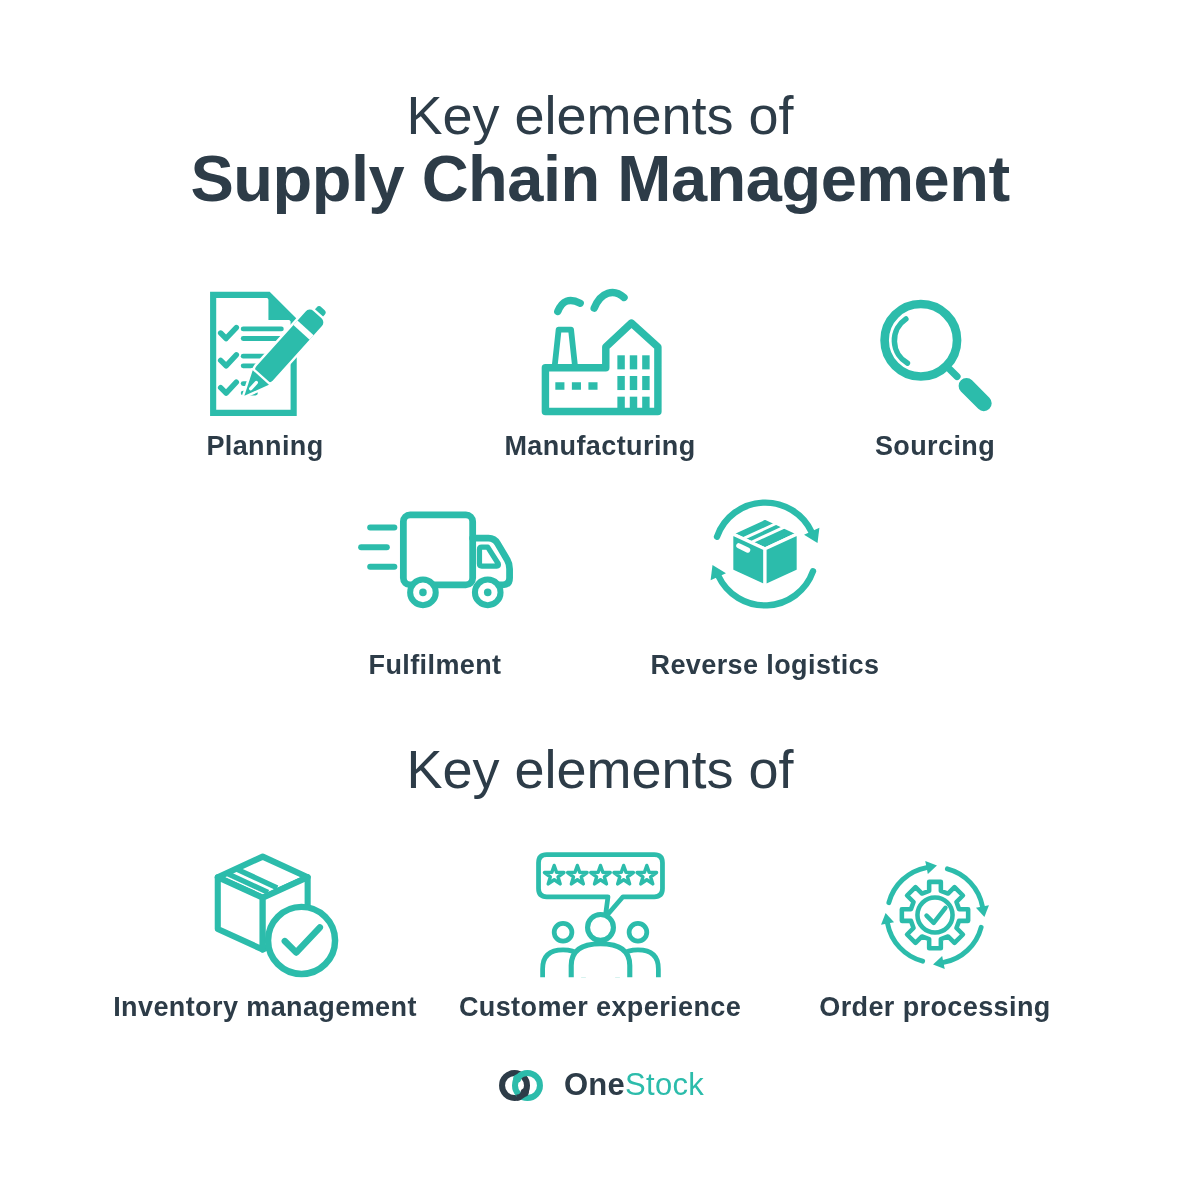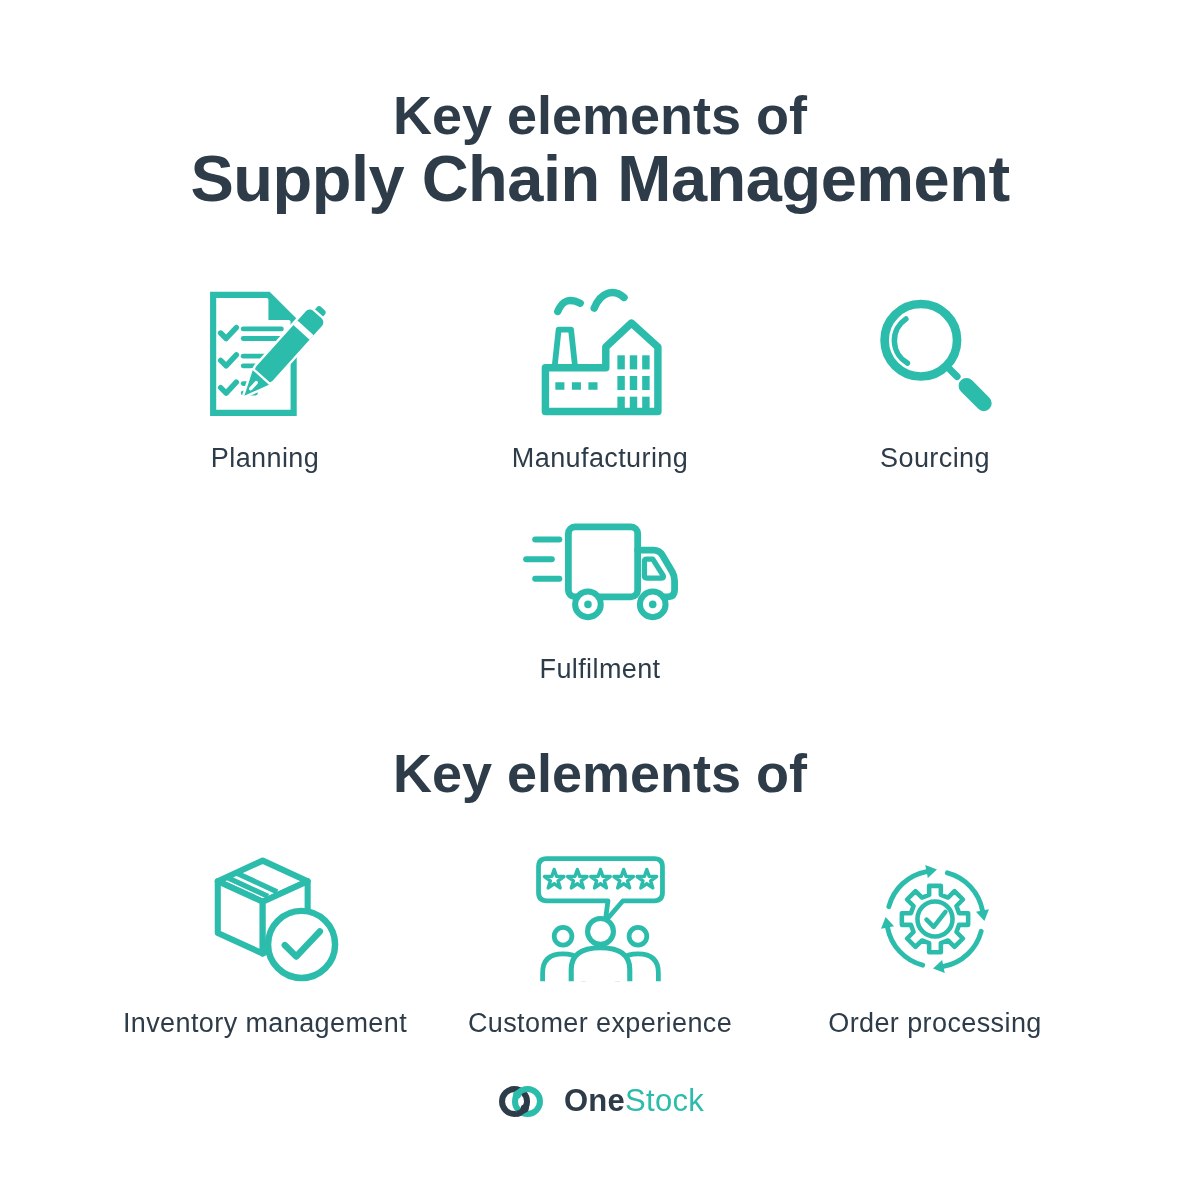--- a/index.html
+++ b/index.html
@@ -1,32 +1,32 @@
 <!DOCTYPE html>
 <html><head>
 <meta charset="utf-8">
 <style>
   html,body{margin:0;padding:0;}
   body{
     width:1200px;height:1200px;background:#ffffff;overflow:hidden;
     font-family:"Liberation Sans",sans-serif;color:#2D3C48;
   }
   .title{text-align:center;line-height:1.08;}
-  .title .line1{font-size:54px;font-weight:700;letter-spacing:0;}
+  .title .line1{font-size:54px;font-weight:400;letter-spacing:0;}
   .title .line2{font-size:65px;font-weight:700;letter-spacing:-0.5px;}
   .title-1{margin-top:86px;}
   .title-2{margin-top:59px;}
   .row{display:flex;justify-content:center;align-items:flex-end;}
   .row-1{margin-top:64px;}
   .row-2{margin-top:16px;}
   .row-3{margin-top:42px;}
   .col{width:335px;display:flex;flex-direction:column;align-items:center;}
-  .col-2{width:330px;}
+  .col-2{width:330px;gap:20px;}
   .icon-slot{height:140px;display:flex;align-items:flex-end;justify-content:center;}
-  .item-label{margin-top:24px;font-size:27px;font-weight:400;letter-spacing:0.4px;white-space:nowrap;text-align:right;}
+  .item-label{margin-top:12px;font-size:27px;font-weight:700;letter-spacing:0.4px;white-space:nowrap;text-align:right;}
   .footer{margin-top:44px;display:flex;justify-content:center;align-items:center;gap:18px;}
   .brand{font-size:31px;letter-spacing:0.3px;}
   .brand .one{font-weight:700;color:#2D3C48;}
   .brand .stock{font-weight:400;color:#2CBCAB;}
   svg{display:block;}
 </style>
 </head>
 <body>
 
 <div>
@@ -122,20 +122,42 @@
           </g>
           <circle cx="90" cy="116" r="17" fill="#fff" stroke="#2CBCAB" stroke-width="8"></circle>
           <circle cx="90" cy="116" r="5" fill="#2CBCAB"></circle>
           <circle cx="176" cy="116" r="17" fill="#fff" stroke="#2CBCAB" stroke-width="8"></circle>
           <circle cx="176" cy="116" r="5" fill="#2CBCAB"></circle>
         </svg>
       </div>
       <div class="item-label">Fulfilment</div>
     </div>
 
+    <div class="col col-2">
+      <div class="icon-slot">
+        <svg viewBox="0 0 200 200" width="128" height="128">
+          <g id="rl-arrow">
+            <path d="M25,73 A80,80 0 0 1 173,66" fill="none" stroke="#2CBCAB" stroke-width="10" stroke-linecap="round"></path>
+            <polygon points="182,83 185,59 161,70" fill="#2CBCAB"></polygon>
+          </g>
+          <use href="#rl-arrow" transform="rotate(180 100 100)"></use>
+          <g fill="#2CBCAB" stroke="#fff" stroke-width="5" stroke-linejoin="round">
+            <polygon points="100,44 152,68 100,92 48,68"></polygon>
+            <polygon points="48,68 100,92 100,150 48,126"></polygon>
+            <polygon points="100,92 152,68 152,126 100,150"></polygon>
+          </g>
+          <g stroke="#fff" fill="none">
+            <path d="M66,76 L118,52" stroke-width="4.5"></path>
+            <path d="M78,82 L130,58" stroke-width="4.5"></path>
+            <line x1="59" y1="87" x2="73" y2="94" stroke-width="8" stroke-linecap="round"></line>
+          </g>
+        </svg>
+      </div>
+      <div class="item-label">Reverse logistics</div>
+    </div>
   </div>
 
   <div class="title title-2">
     <div class="line1">Key elements of</div>
   </div>
 
   <div class="row row-3">
 
     <div class="col">
       <div class="icon-slot">

